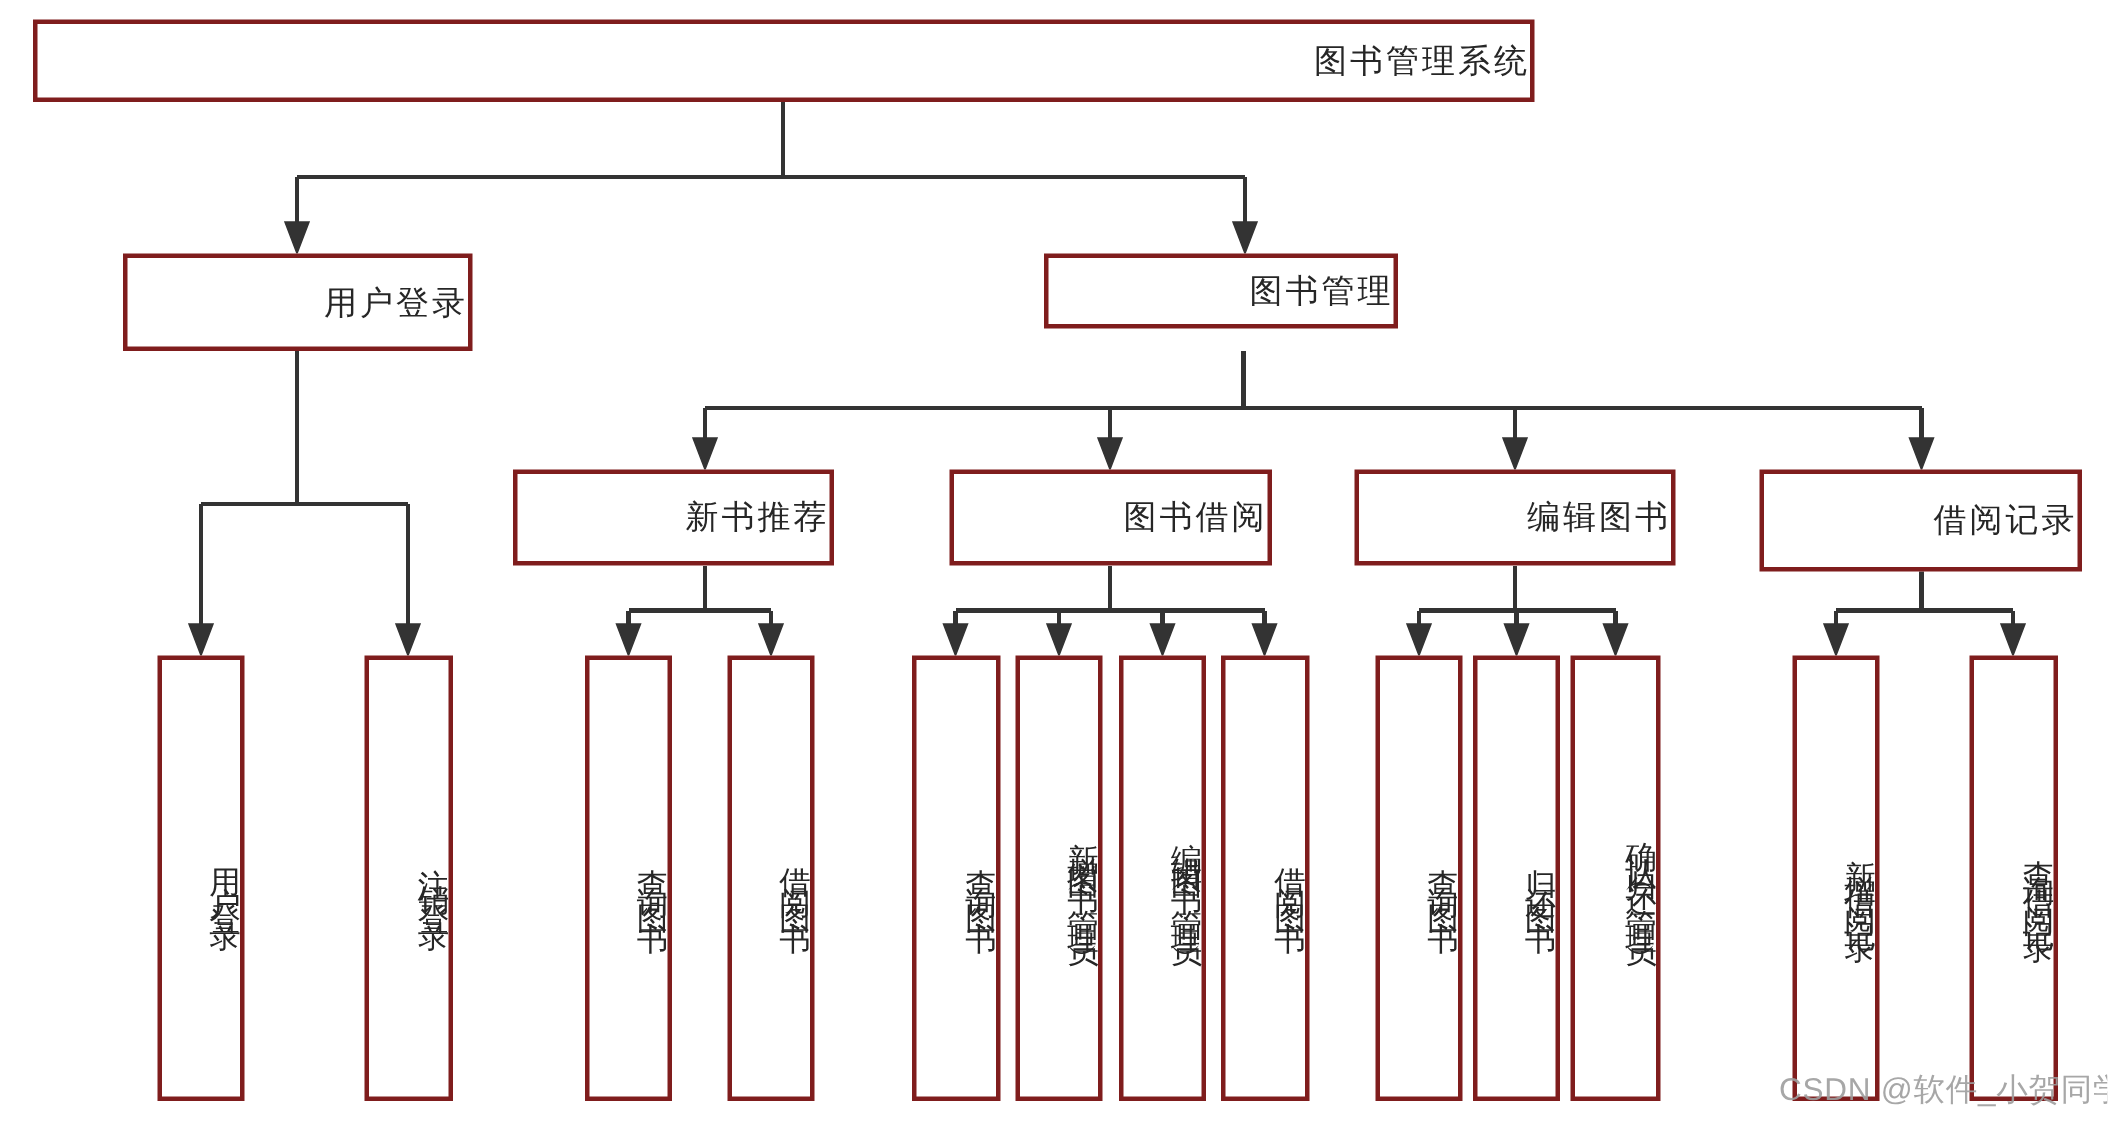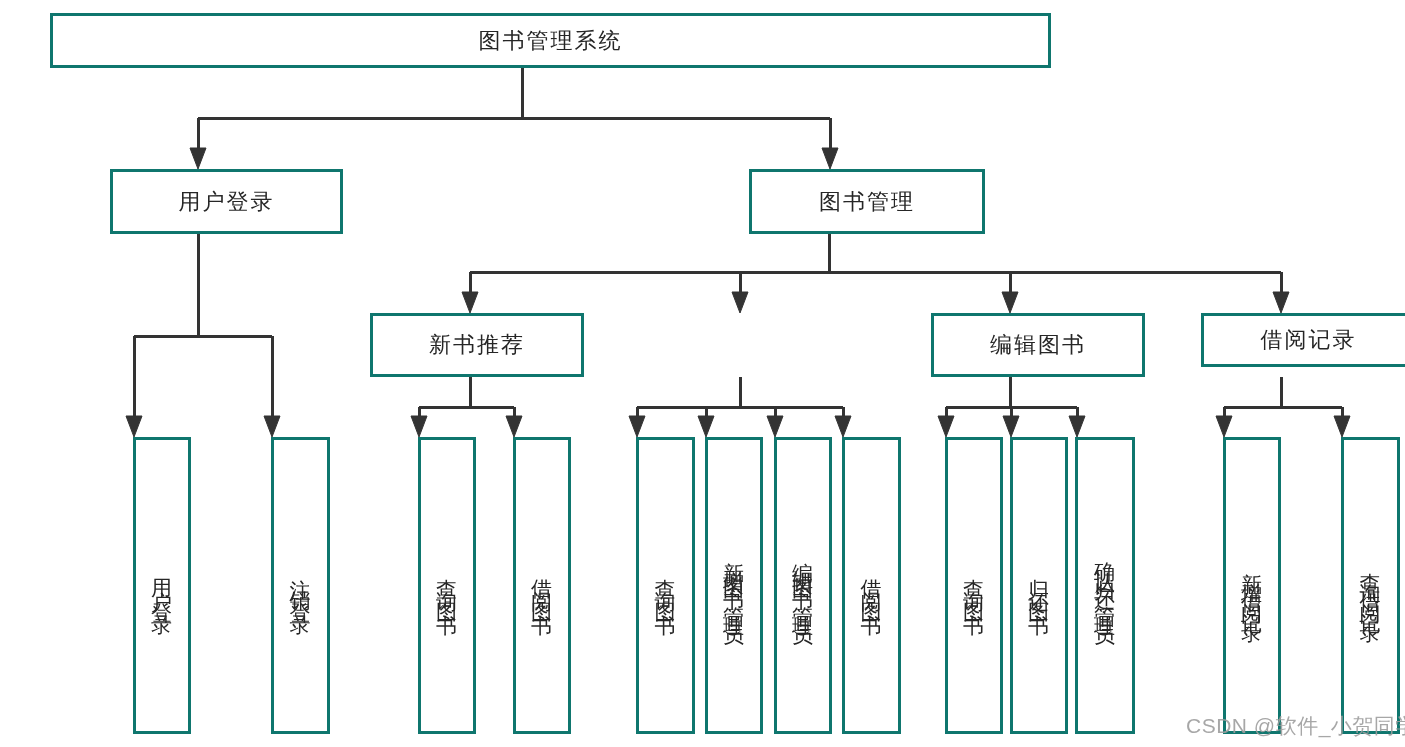--- a/index.html
+++ b/index.html
@@ -24,27 +24,26 @@
     shape-rendering:crispEdges;
   }
   .connectors polygon {
     fill:#333333;
     stroke:#333333;
     stroke-width:1;
   }
   .node {
     position:absolute;
     box-sizing:border-box;
-    border:3px solid #0f766e;
+    border:3px solid #7f1d1d;
     background:#ffffff;
     display:flex;
     align-items:center;
-    justify-content:center;
+    justify-content:flex-end;
     color:#262626;
-    margin-left:28px;
   }
   .h-node { font-size:22px; letter-spacing:2px; white-space:nowrap; }
   .v-node .vt {
     writing-mode:vertical-lr;
     text-orientation:mixed;
     font-size:21px;
     line-height:1;
     white-space:nowrap;
   }
   .gap4 { letter-spacing:12px; }
@@ -103,31 +102,34 @@
     <polygon points="1334,416 1350,416 1342,437"></polygon>
   </svg>
 
   <div class="node h-node" style="left:22px;top:13px;width:1001px;height:55px">
     <span>图书管理系统</span>
   </div>
 
   <div class="node h-node" style="left:82px;top:169px;width:233px;height:65px">
     <span>用户登录</span>
   </div>
-  <div class="node h-node" style="left:721px;top:169px;width:236px;height:65px">
+  <div class="node h-node" style="left:696px;top:169px;width:236px;height:50px">
     <span>图书管理</span>
   </div>
 
   <div class="node h-node" style="left:342px;top:313px;width:214px;height:64px">
     <span>新书推荐</span>
   </div>
+  <div class="node h-node" style="left:633px;top:313px;width:215px;height:64px">
+    <span>图书借阅</span>
+  </div>
   <div class="node h-node" style="left:903px;top:313px;width:214px;height:64px">
     <span>编辑图书</span>
   </div>
-  <div class="node h-node" style="left:1173px;top:313px;width:215px;height:54px">
+  <div class="node h-node" style="left:1173px;top:313px;width:215px;height:68px">
     <span>借阅记录</span>
   </div>
 
   <div class="node v-node" style="left:105px;top:437px;width:58px;height:297px">
     <span class="vt gap4">用户登录</span>
   </div>
   <div class="node v-node" style="left:243px;top:437px;width:59px;height:297px">
     <span class="vt gap4">注销登录</span>
   </div>
 

